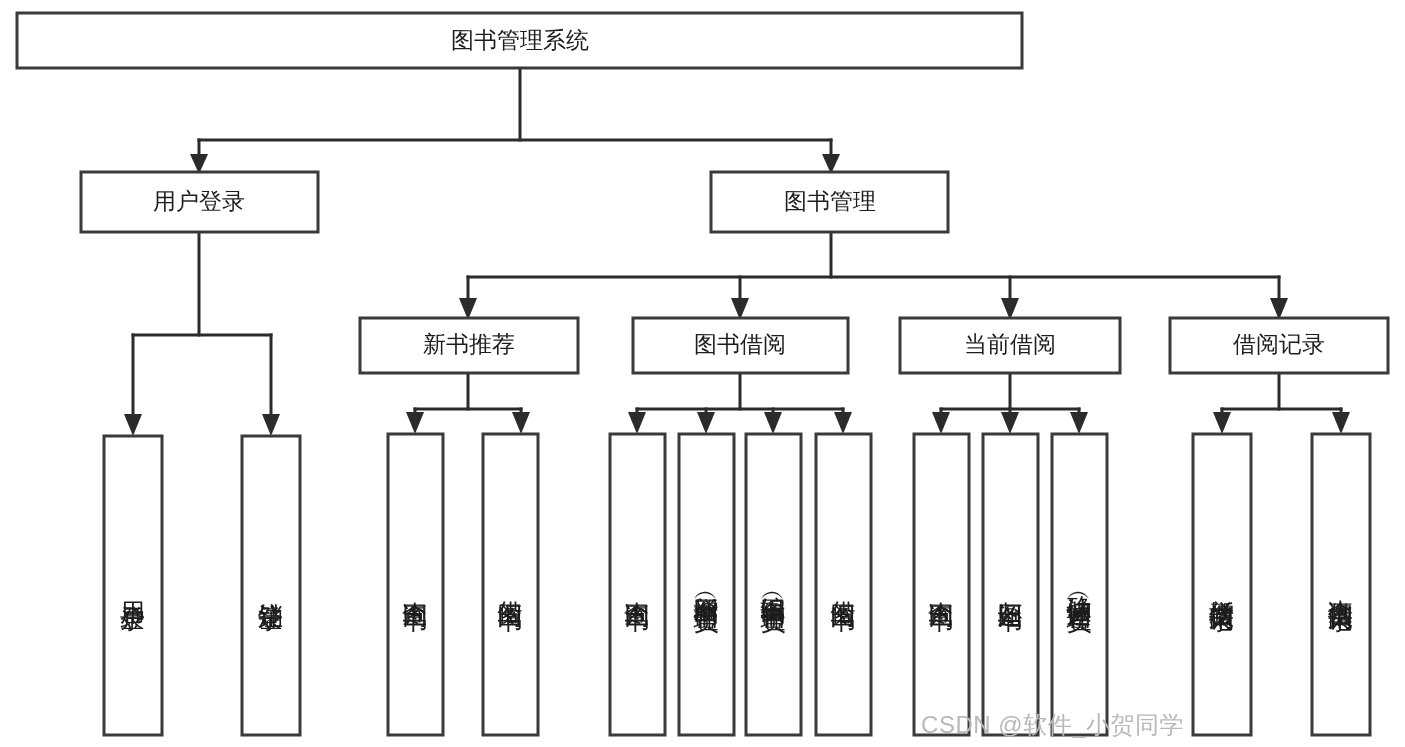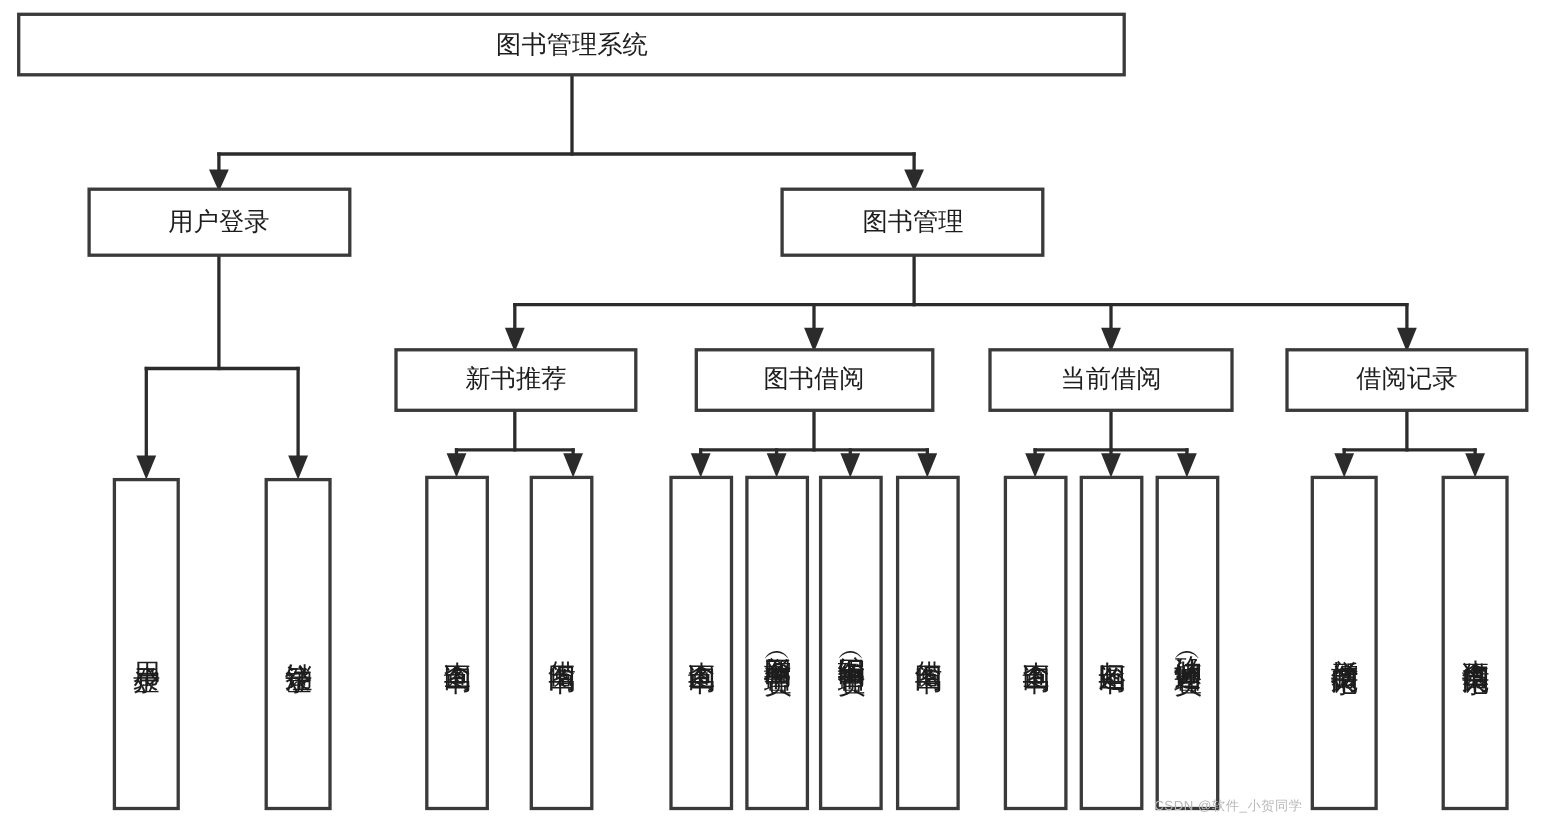--- a/index.html
+++ b/index.html
@@ -63,21 +63,21 @@
     justify-content: center;
     text-align: center;
     white-space: nowrap;
     pointer-events: none;
   }
   .watermark {
     position: absolute;
     right: 12px;
     bottom: 6px;
     font-family: "Liberation Sans", "DejaVu Sans", sans-serif;
-    font-size: 12px;
+    font-size: 24px;
     color: #b8b8b8;
     letter-spacing: 0.5px;
     white-space: nowrap;
   }
 </style>
 </head>
 <body>
 
 <div id="diagram-root">
 

